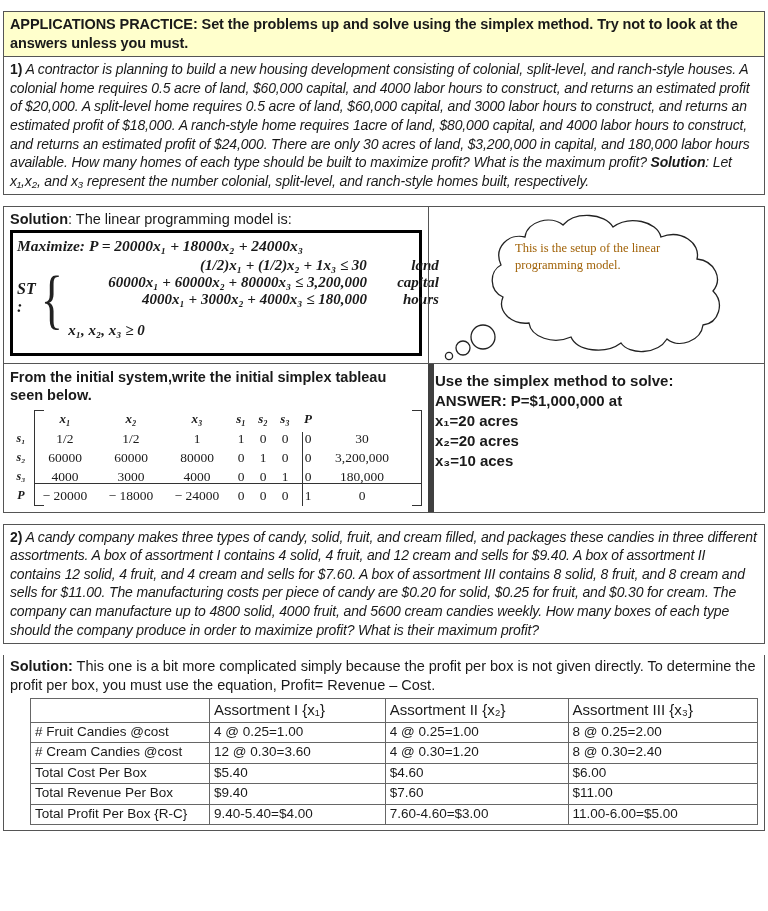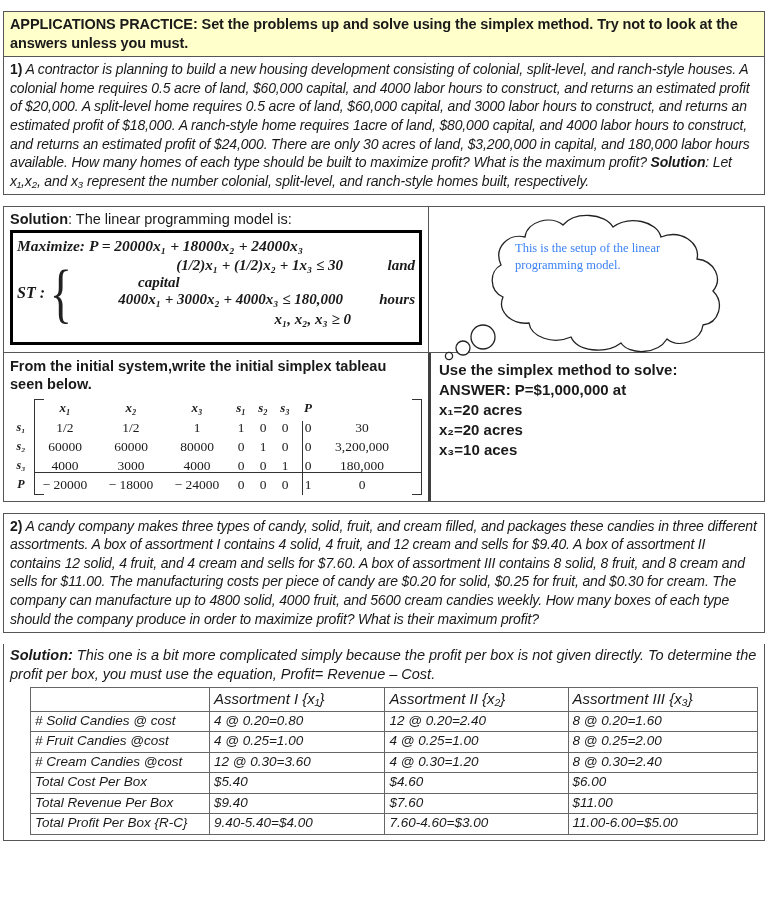--- a/index.html
+++ b/index.html
@@ -71,34 +71,34 @@
     font-family:"Liberation Serif", serif;
     font-weight:300;
     transform:scaleX(0.7);
     margin:0 1px 0 -2px;
     color:#222;
   }
   .st-rows{flex:1;}
   .st-row{display:flex;align-items:baseline;font-size:15px;white-space:nowrap;margin-left:40px;}
   .st-eq{flex:1;text-align:right;padding-right:10px;font-weight:bold;font-style:italic;}
   .st-tag{width:62px;text-align:right;font-weight:bold;font-style:italic;}
-  .st-last{text-align:right;font-weight:bold;font-style:italic;font-size:15px;padding-right:64px;margin-top:3px;}
+  .st-last{text-align:left;font-weight:bold;font-style:italic;font-size:15px;padding-right:64px;margin-top:14px;}
 
   
   .cloud-area{position:relative;width:100%;height:100%;}
   .cloud-txt{
     position:absolute;left:86px;top:33px;width:150px;
     font-family:"Liberation Serif", serif;
-    font-size:12.5px;line-height:1.35;color:#3b82f6;
+    font-size:12.5px;line-height:1.35;color:#a16207;
   }
 
   
   .row-bot{display:flex;border-top:1px solid #555;}
   .cell-bl{width:424px;box-sizing:border-box;padding:4px 6px 6px 6px;}
-  .cell-br{flex:1;box-sizing:border-box;border-left:3px solid #404040;padding:7px 6px 6px 8px;}
+  .cell-br{flex:1;box-sizing:border-box;border-left:6px solid #404040;padding:7px 6px 6px 1px;}
   .tab-head{font-size:14.5px;font-weight:bold;line-height:1.25;}
   .ans{font-size:15px;font-weight:bold;line-height:1.32;}
 
   
   .matrix{margin-top:5px;font-family:"Liberation Serif", serif;position:relative;}
   .mtable{border-collapse:collapse;font-size:13.5px;}
   .mtable td{text-align:center;padding:1px 0 2px 0;white-space:nowrap;}
   .rowlab{font-style:italic;font-weight:bold;font-size:12px;width:22px;text-align:right;padding-right:3px;}
   .colhdr td{font-style:italic;font-weight:bold;font-size:13px;padding-bottom:3px;}
   .wx{width:66px;}
@@ -113,21 +113,20 @@
   .brk.r{right:0;border-right:1.4px solid #333;}
   .vsep{position:absolute;top:0;bottom:0;width:0;border-left:1.4px solid #333;}
   .hsep{position:absolute;left:0;right:0;height:0;border-top:1.4px solid #333;}
 
   
   .solwrap{
     margin:11px 3px 0 3px;
     border:1px solid #555;border-top:none;
     box-sizing:border-box;
     padding:2px 6px 5px 6px;
-    font-style:italic;
   }
   .solwrap .t{font-size:14.5px;line-height:1.3;}
   .ctable{
     border-collapse:collapse;
     margin:3px 0 0 20px;
     width:728px;
     font-size:13.5px;
   }
   .ctable td{
     border:1px solid #666;
@@ -166,20 +165,21 @@
 
           <div class="st-grid">
             <div class="st-label">ST :</div>
             <div class="brace">{</div>
             <div class="st-rows">
               <div class="st-row">
                 <div class="st-eq">(1/2)x₁ + (1/2)x₂ + 1x₃ ≤ 30</div>
                 <div class="st-tag">land</div>
               </div>
               <div class="st-row">
+                <div class="st-eq">60000x₁ + 60000x₂ + 80000x₃ ≤ 3,200,000</div>
                 <div class="st-tag">capital</div>
               </div>
               <div class="st-row">
                 <div class="st-eq">4000x₁ + 3000x₂ + 4000x₃ ≤ 180,000</div>
                 <div class="st-tag">hours</div>
               </div>
               <div class="st-last">x₁, x₂, x₃ ≥ 0</div>
             </div>
           </div>
         </div>
@@ -314,26 +314,20 @@
 
     <table class="ctable">
       <tbody>
           <tr class="hdr">
         <td class="c0"></td>
         <td class="ch">Assortment I {x₁}</td>
         <td class="ch">Assortment II {x₂}</td>
         <td class="ch">Assortment III {x₃}</td>
       </tr>
       <tr>
-        <td class="c0"># Solid Candies @ cost</td>
-        <td>4 @ 0.20=0.80</td>
-        <td>12 @ 0.20=2.40</td>
-        <td>8 @ 0.20=1.60</td>
-      </tr>
-      <tr>
         <td class="c0"># Fruit Candies @cost</td>
         <td>4 @ 0.25=1.00</td>
         <td>4 @ 0.25=1.00</td>
         <td>8 @ 0.25=2.00</td>
       </tr>
       <tr>
         <td class="c0"># Cream Candies @cost</td>
         <td>12 @ 0.30=3.60</td>
         <td>4 @ 0.30=1.20</td>
         <td>8 @ 0.30=2.40</td>

